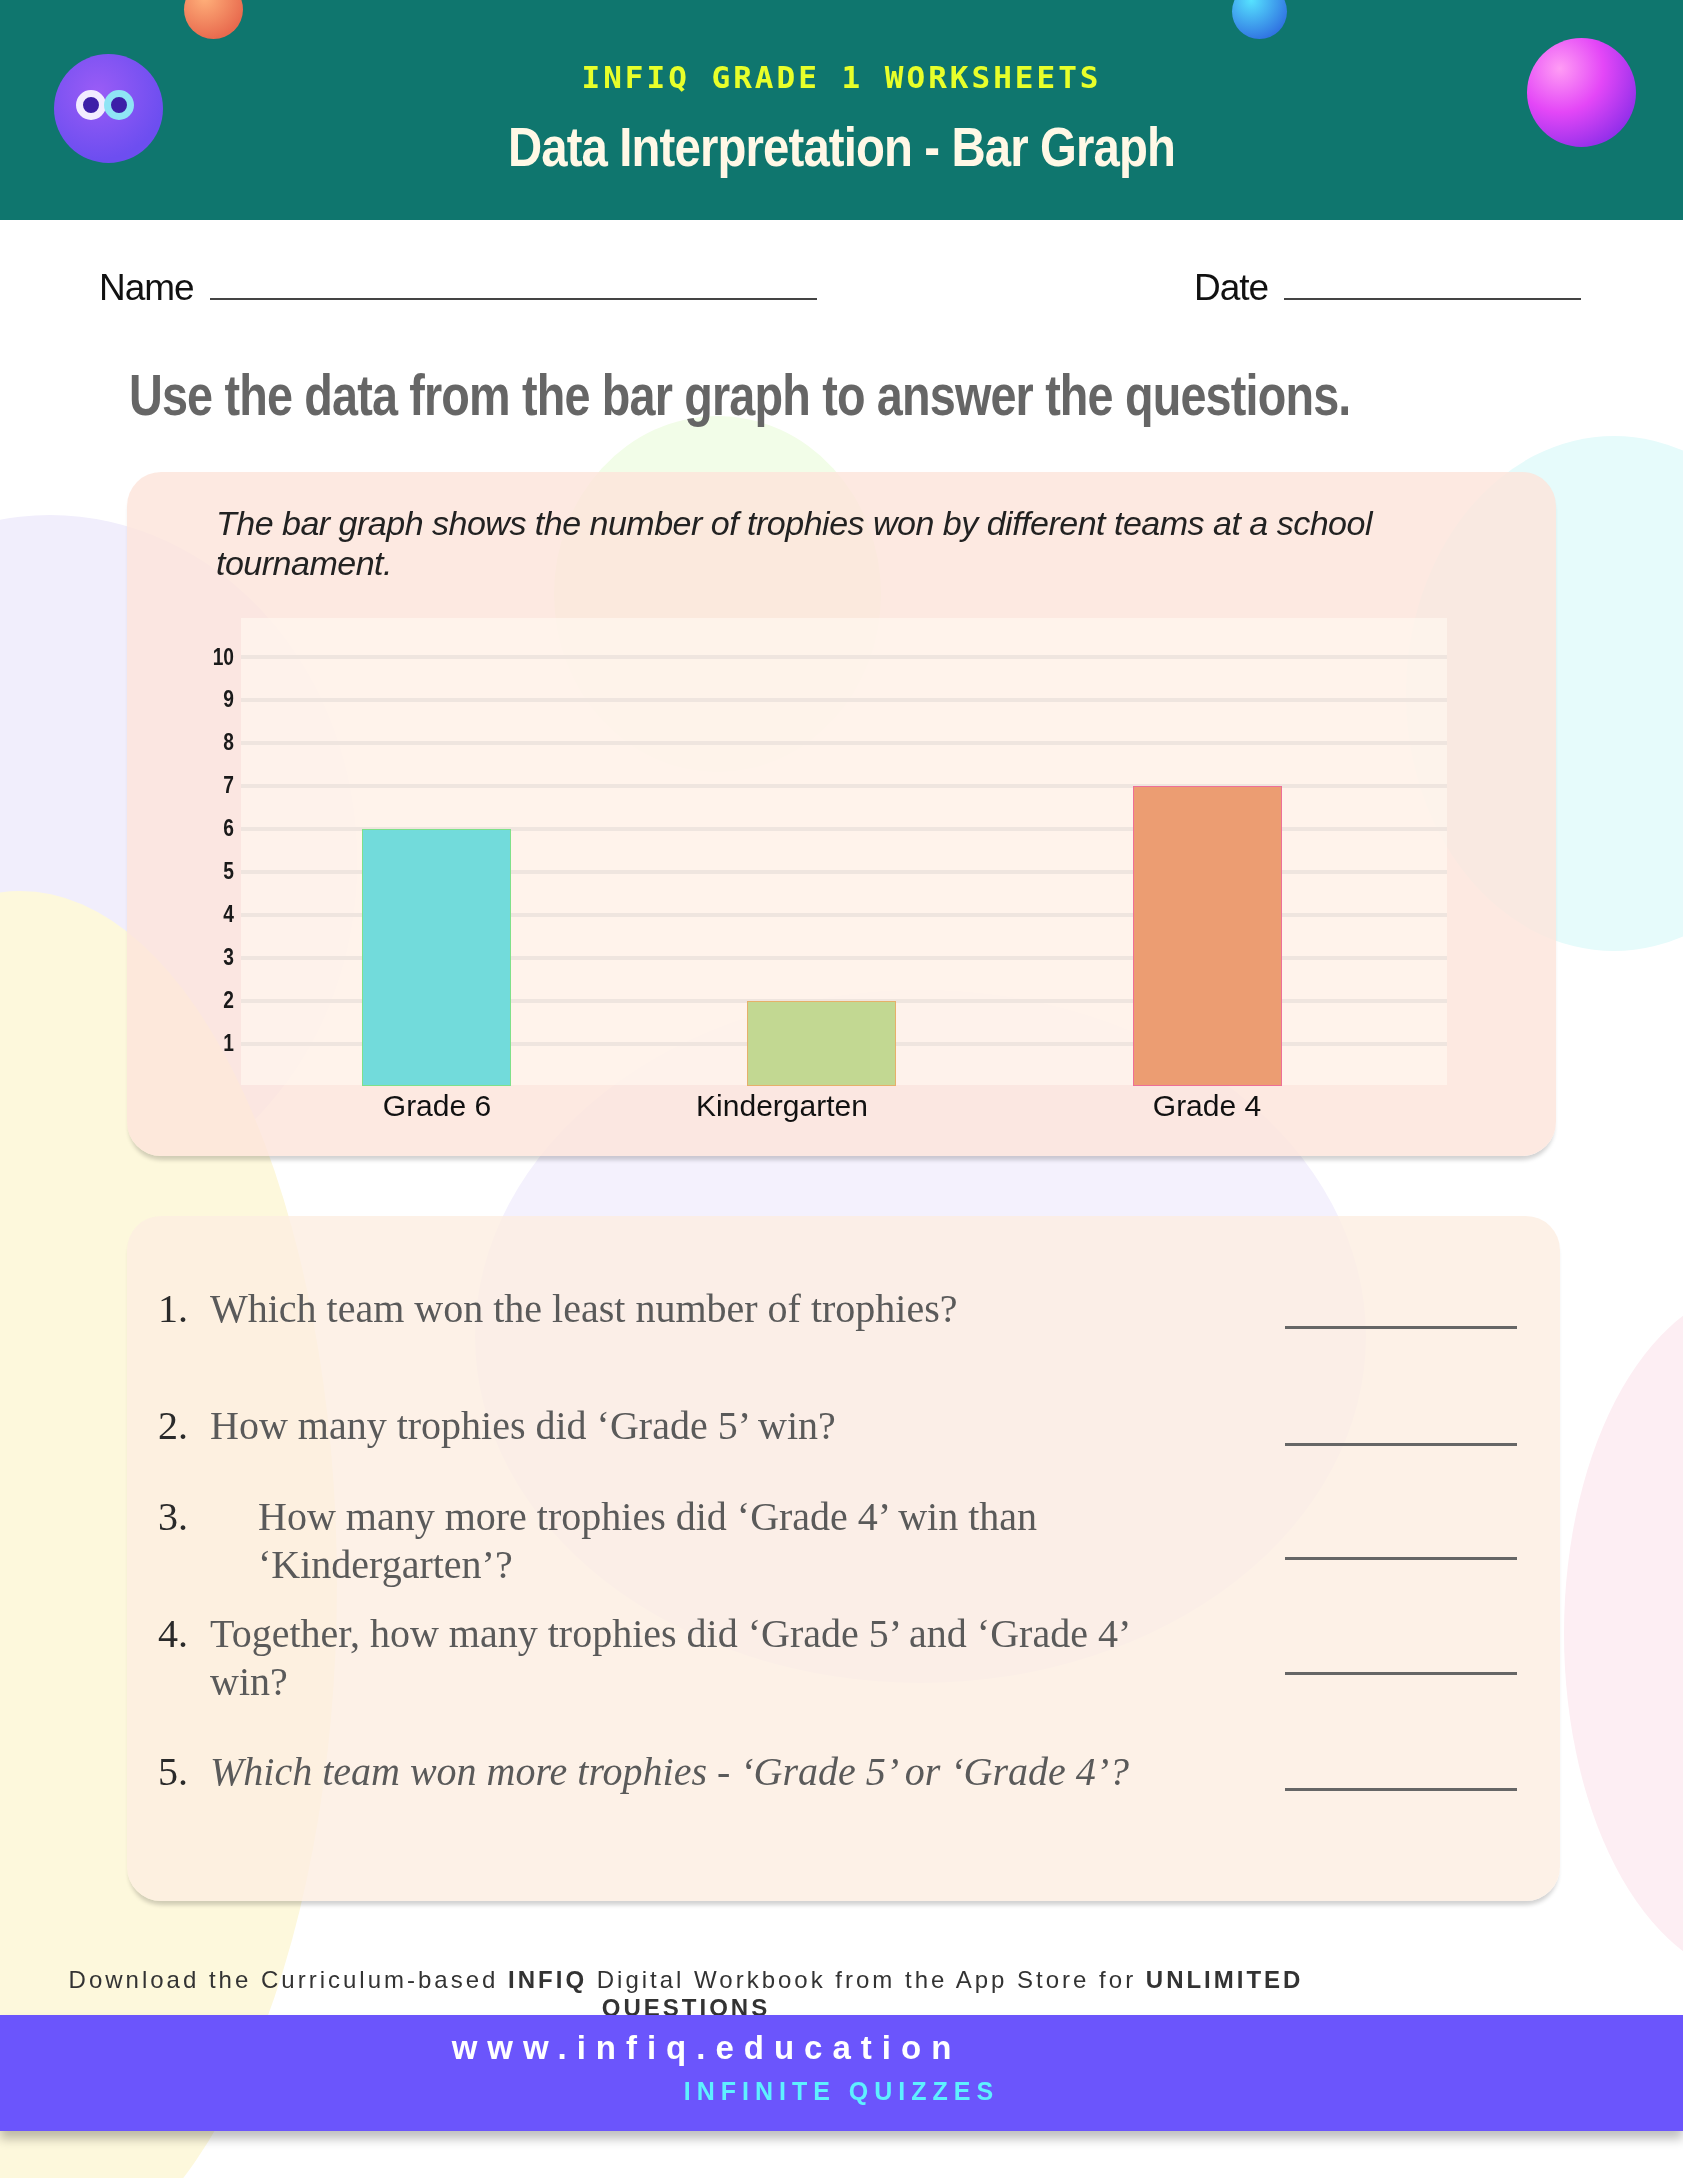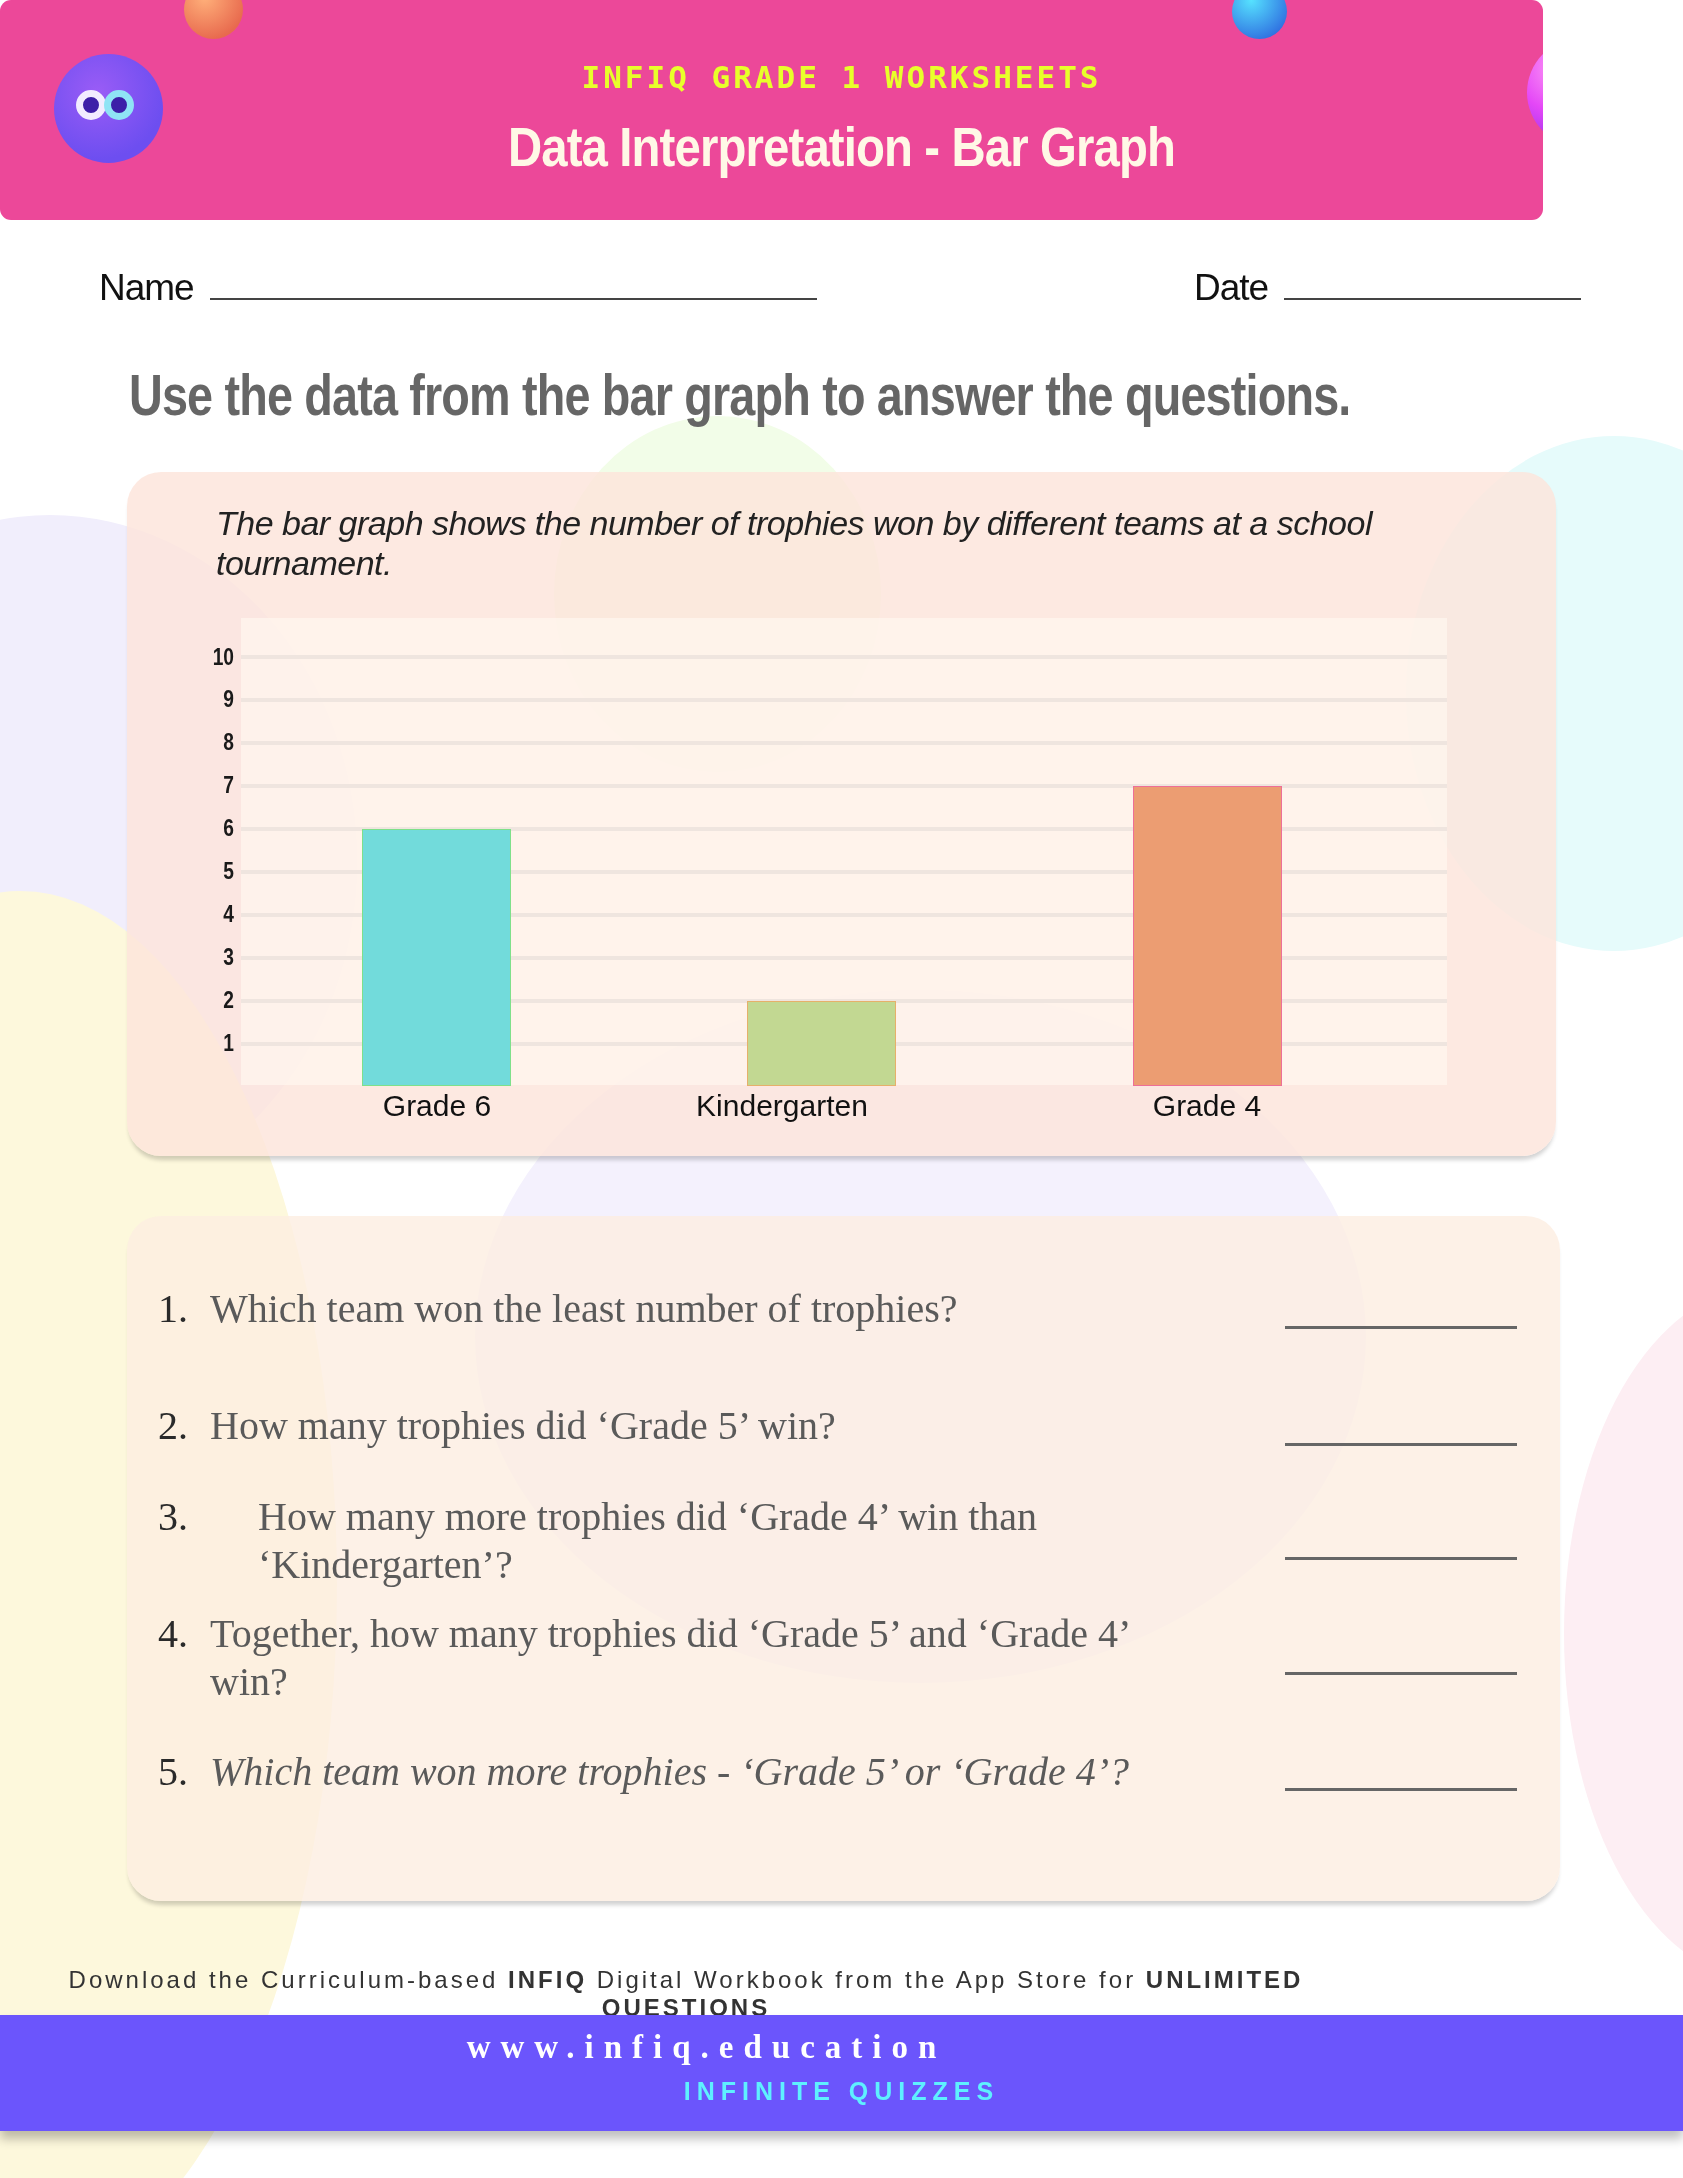--- a/index.html
+++ b/index.html
@@ -1,20 +1,20 @@
 <!DOCTYPE html>
 <html><head>
 <meta charset="utf-8">
 <style>
   html,body{margin:0;padding:0;}
   body{width:1683px;height:2178px;position:relative;overflow:hidden;background:#ffffff;font-family:"Liberation Sans",sans-serif;}
   
   .blob{position:absolute;border-radius:50%;}
   
-  .header{position:absolute;left:0;top:0;width:1543px;height:220px;background:#ec4899;overflow:hidden;border-radius:11px;}
+  .header{position:absolute;left:0;top:0;width:1683px;height:220px;background:#0f766e;overflow:hidden;}
   .sphere{position:absolute;border-radius:50%;}
   .logo{position:absolute;left:54px;top:54px;width:109px;height:109px;border-radius:50%;background:radial-gradient(circle at 40% 35%,#9a5cf6,#6d4ef0 70%);}
   .logo .ring{position:absolute;top:36px;width:30px;height:30px;border-radius:50%;border:7px solid #f2ecff;background:#3d1fa8;box-sizing:border-box;}
   .kicker{position:absolute;left:0;width:1683px;top:59px;text-align:center;font-family:"DejaVu Sans Mono",monospace;font-size:31px;letter-spacing:3px;color:#e8ff2a;font-weight:bold;}
   .title{position:absolute;left:0;width:1683px;top:115px;text-align:center;font-family:"Liberation Sans Narrow","Liberation Sans",sans-serif;font-size:55px;font-weight:bold;color:#fff8e6;letter-spacing:-1px;transform:scaleX(0.86);}
   
   .field-label{position:absolute;font-size:37px;color:#111;font-weight:normal;letter-spacing:-1px;}
   .field-line{position:absolute;height:2px;background:#444;}
   .instruction{position:absolute;left:129px;top:362px;font-size:57px;font-weight:bold;color:#666;letter-spacing:-1px;transform:scaleX(0.82);transform-origin:left top;white-space:nowrap;}
   
@@ -28,21 +28,21 @@
   .bar{position:absolute;box-sizing:border-box;}
   .xlabel{position:absolute;width:238px;text-align:center;font-size:30px;color:#111;top:1089px;}
   
   .q-num{position:absolute;left:158px;font-family:"Liberation Serif",serif;font-size:40px;color:#2a2a2a;}
   .q-text{position:absolute;left:210px;font-family:"Liberation Serif",serif;font-size:40px;color:#5a5a5a;line-height:48px;width:1010px;}
   .ans-line{position:absolute;left:1285px;width:232px;height:3px;background:#666;}
   
   .promo{position:absolute;left:0;width:1372px;top:1966px;text-align:center;font-size:24px;color:#333;letter-spacing:3px;}
   .promo b{font-weight:bold;color:#333;}
   .footer{position:absolute;left:0;top:2015px;width:1683px;height:116px;background:#6b55fc;box-shadow:0 8px 10px rgba(0,0,0,0.25);}
-  .url{position:absolute;left:0;width:1413px;top:14px;text-align:center;font-size:33px;color:#ffffff;letter-spacing:10px;font-weight:bold;font-family:Liberation Serif, serif;}
+  .url{position:absolute;left:0;width:1413px;top:14px;text-align:center;font-size:33px;color:#ffffff;letter-spacing:10px;font-weight:bold;}
   .tagline{position:absolute;left:0;width:1683px;top:62px;text-align:center;font-size:25px;color:#5ef0ff;letter-spacing:6px;font-weight:bold;}
 </style>
 </head>
 <body>
 
 <div class="blob" style="left:-257px;top:515px;width:614px;height:693px;background:#f1eefc;"></div>
 <div class="blob" style="left:-297px;top:891px;width:634px;height:1386px;background:#fdf8dc;"></div>
 <div class="blob" style="left:554px;top:416px;width:327px;height:356px;background:#f2fde8;"></div>
 <div class="blob" style="left:1406px;top:436px;width:416px;height:515px;background:#e6fbfb;"></div>
 <div class="blob" style="left:475px;top:990px;width:891px;height:693px;background:#f4f1fd;"></div>

